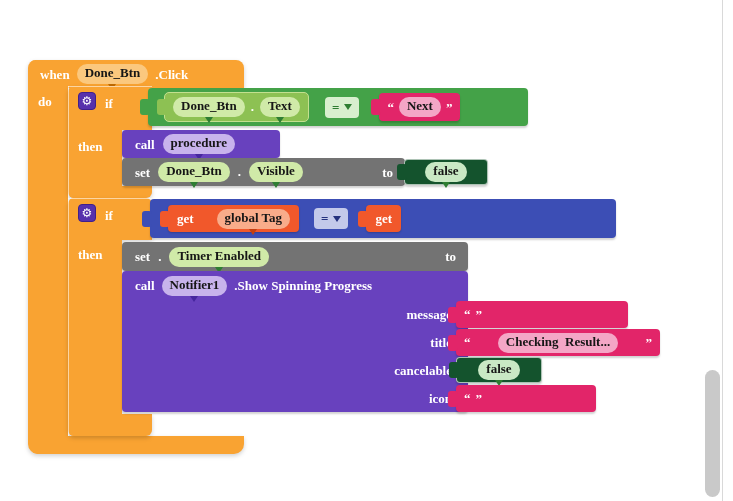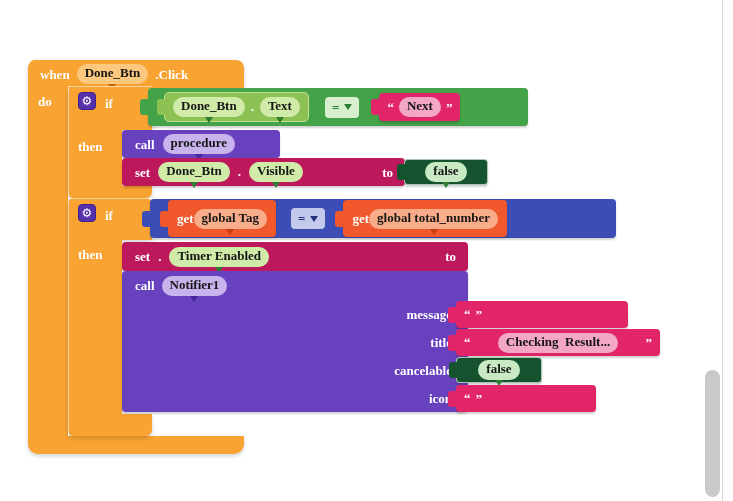--- a/index.html
+++ b/index.html
@@ -18,24 +18,24 @@
   .edge{position:absolute;background:rgba(255,255,255,.55);}
   
   .bl{color:#fff;font-weight:700;font-size:13px;line-height:1;white-space:pre;}
   .row{position:absolute;display:flex;align-items:center;}
   
   .block{position:absolute;display:flex;align-items:center;box-sizing:border-box;
          border-radius:4px;box-shadow:0 2px 2px rgba(0,0,0,.18);}
   .tab::before{content:"";position:absolute;left:-8px;top:50%;transform:translateY(-50%);
                width:10px;height:16px;border-radius:3px;background:inherit;}
   .eqgreen{background:#44A248;}
-  .setg{background:#be185d;}
+  .setg{background:#737373;}
   .callp{background:#6841BE;}
   .bluec{background:#3C4EB5;}
-  .getb{background:#F1582B;height:37px;border-radius:4px;padding:0 9px;gap:0;position:relative;
+  .getb{background:#F1582B;height:27px;border-radius:4px;padding:0 9px;gap:23px;position:relative;
         display:flex;align-items:center;box-shadow:0 1px 2px rgba(0,0,0,.2);}
   .pinkb{background:#E22569;padding:0 8px;gap:5px;}
   .logicb{background:#14532d;border:1px solid rgba(255,255,255,.65);padding:0 5px;justify-content:center;}
   .getterb{background:#8DC153;border:1px solid #C3E08F;border-radius:5px;height:28px;
            display:flex;align-items:center;gap:6px;padding:0 8px;position:relative;}
   
   .dd{display:inline-flex;align-items:center;gap:5px;border-radius:10px;padding:2px 8px;
       font-weight:700;color:#161616;line-height:1;height:16px;flex-direction:column;}
   .dd.orange{background:#FBC87E;}
   .dd.lgreen{background:#D0EAA8;}
@@ -159,44 +159,41 @@
         <span>global Tag</span>
         <span class="tri tri-rd"></span>
       </span>
     </div>
     <span class="eqf b" style="margin-left:15px;">
       <span>=</span>
       <span class="tri tri-bl"></span>
     </span>
     <div class="getb tab" style="margin-left:18px;">
       <span class="bl">get</span>
-      <span class="dd orange2">
-        <span>global total_number</span>
-        <span class="tri tri-rd"></span>
-      </span>
     </div>
   </div>
 
   <div class="block setg" style="left:122px;top:242px;width:346px;height:29px;padding:0 12px 0 13px;gap:8px;">
     <span class="bl">set</span>
     <span class="dot">.</span>
     <span class="dd lgreen">
       <span>Timer Enabled</span>
       <span class="tri tri-gr"></span>
     </span>
     <span class="bl" style="margin-left:auto;">to</span>
   </div>
 
   <div class="block callp" style="left:122px;top:271px;width:346px;height:141px;flex-direction:column;align-items:stretch;padding:0;">
     <div class="nheader">
       <span class="bl">call</span>
       <span class="dd purple">
         <span>Notifier1</span>
         <span class="tri tri-pu"></span>
       </span>
+      <span class="bl">.Show Spinning Progress</span>
     </div>
     <div class="prow">
       <span class="bl">message</span>
     </div>
     <div class="prow">
       <span class="bl">title</span>
     </div>
     <div class="prow">
       <span class="bl">cancelable</span>
     </div>

